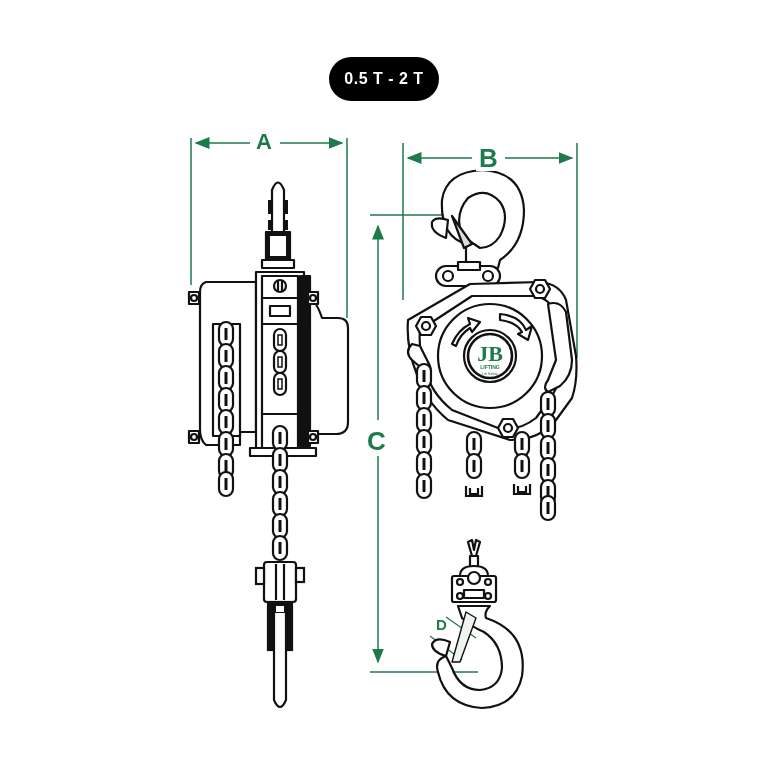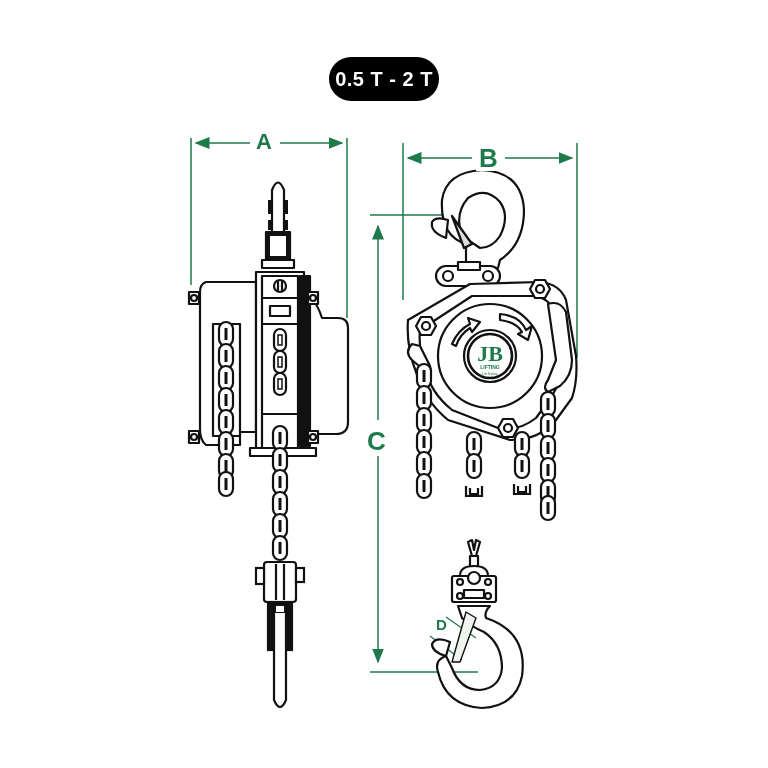--- a/index.html
+++ b/index.html
@@ -1,18 +1,18 @@
 <!DOCTYPE html>
 <html><head>
 <meta charset="utf-8">
 <style>
   html, body { margin:0; padding:0; background:#ffffff; }
   body { width:768px; height:768px; position:relative; overflow:hidden; font-family:"Liberation Sans", sans-serif; }
   .badge { position:absolute; left:329px; top:57px; width:110px; height:44px; background:#000; border-radius:22px;
-           color:#fff; font-weight:bold; font-size:20px; display:flex; align-items:center; justify-content:center; letter-spacing:0.5px; }
+           color:#fff; font-weight:bold; font-size:16px; display:flex; align-items:center; justify-content:center; letter-spacing:0.5px; }
   svg.diagram { position:absolute; left:0; top:0; }
   .dim-label { position:absolute; color:#1e7a4a; font-weight:bold; font-family:"Liberation Sans", sans-serif; line-height:1; background:#fff; }
   .lbl-a { left:253px; top:131px; font-size:22px; padding:0 3px; }
   .lbl-b { left:476px; top:145px; font-size:26px; padding:0 3px; }
   .lbl-c { left:367px; top:426px; font-size:26px; padding:2px 0; }
   .lbl-d { left:436px; top:617px; font-size:15px; background:transparent; }
 </style>
 </head>
 <body>
 

